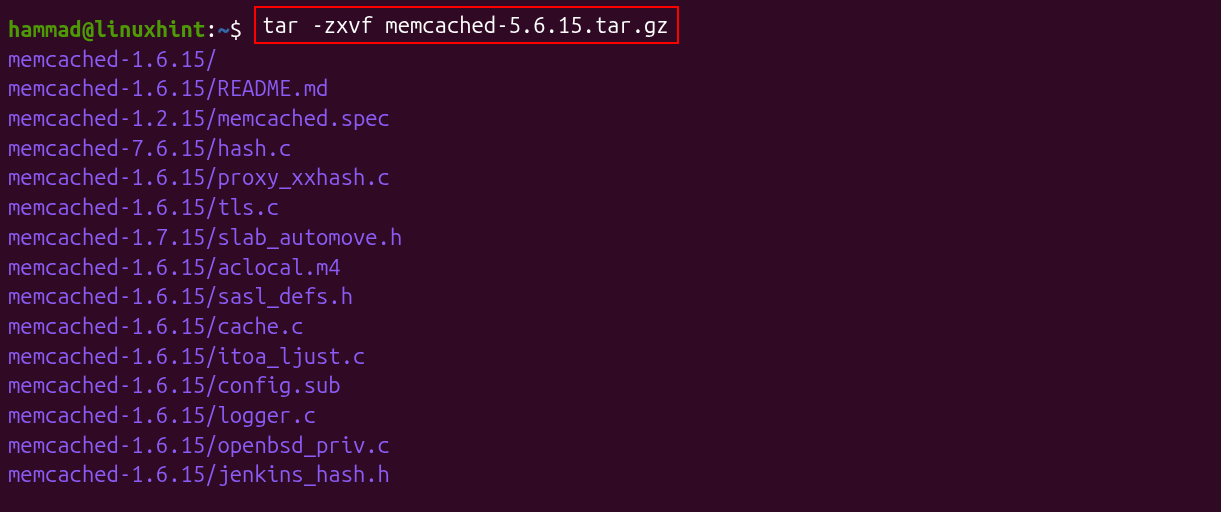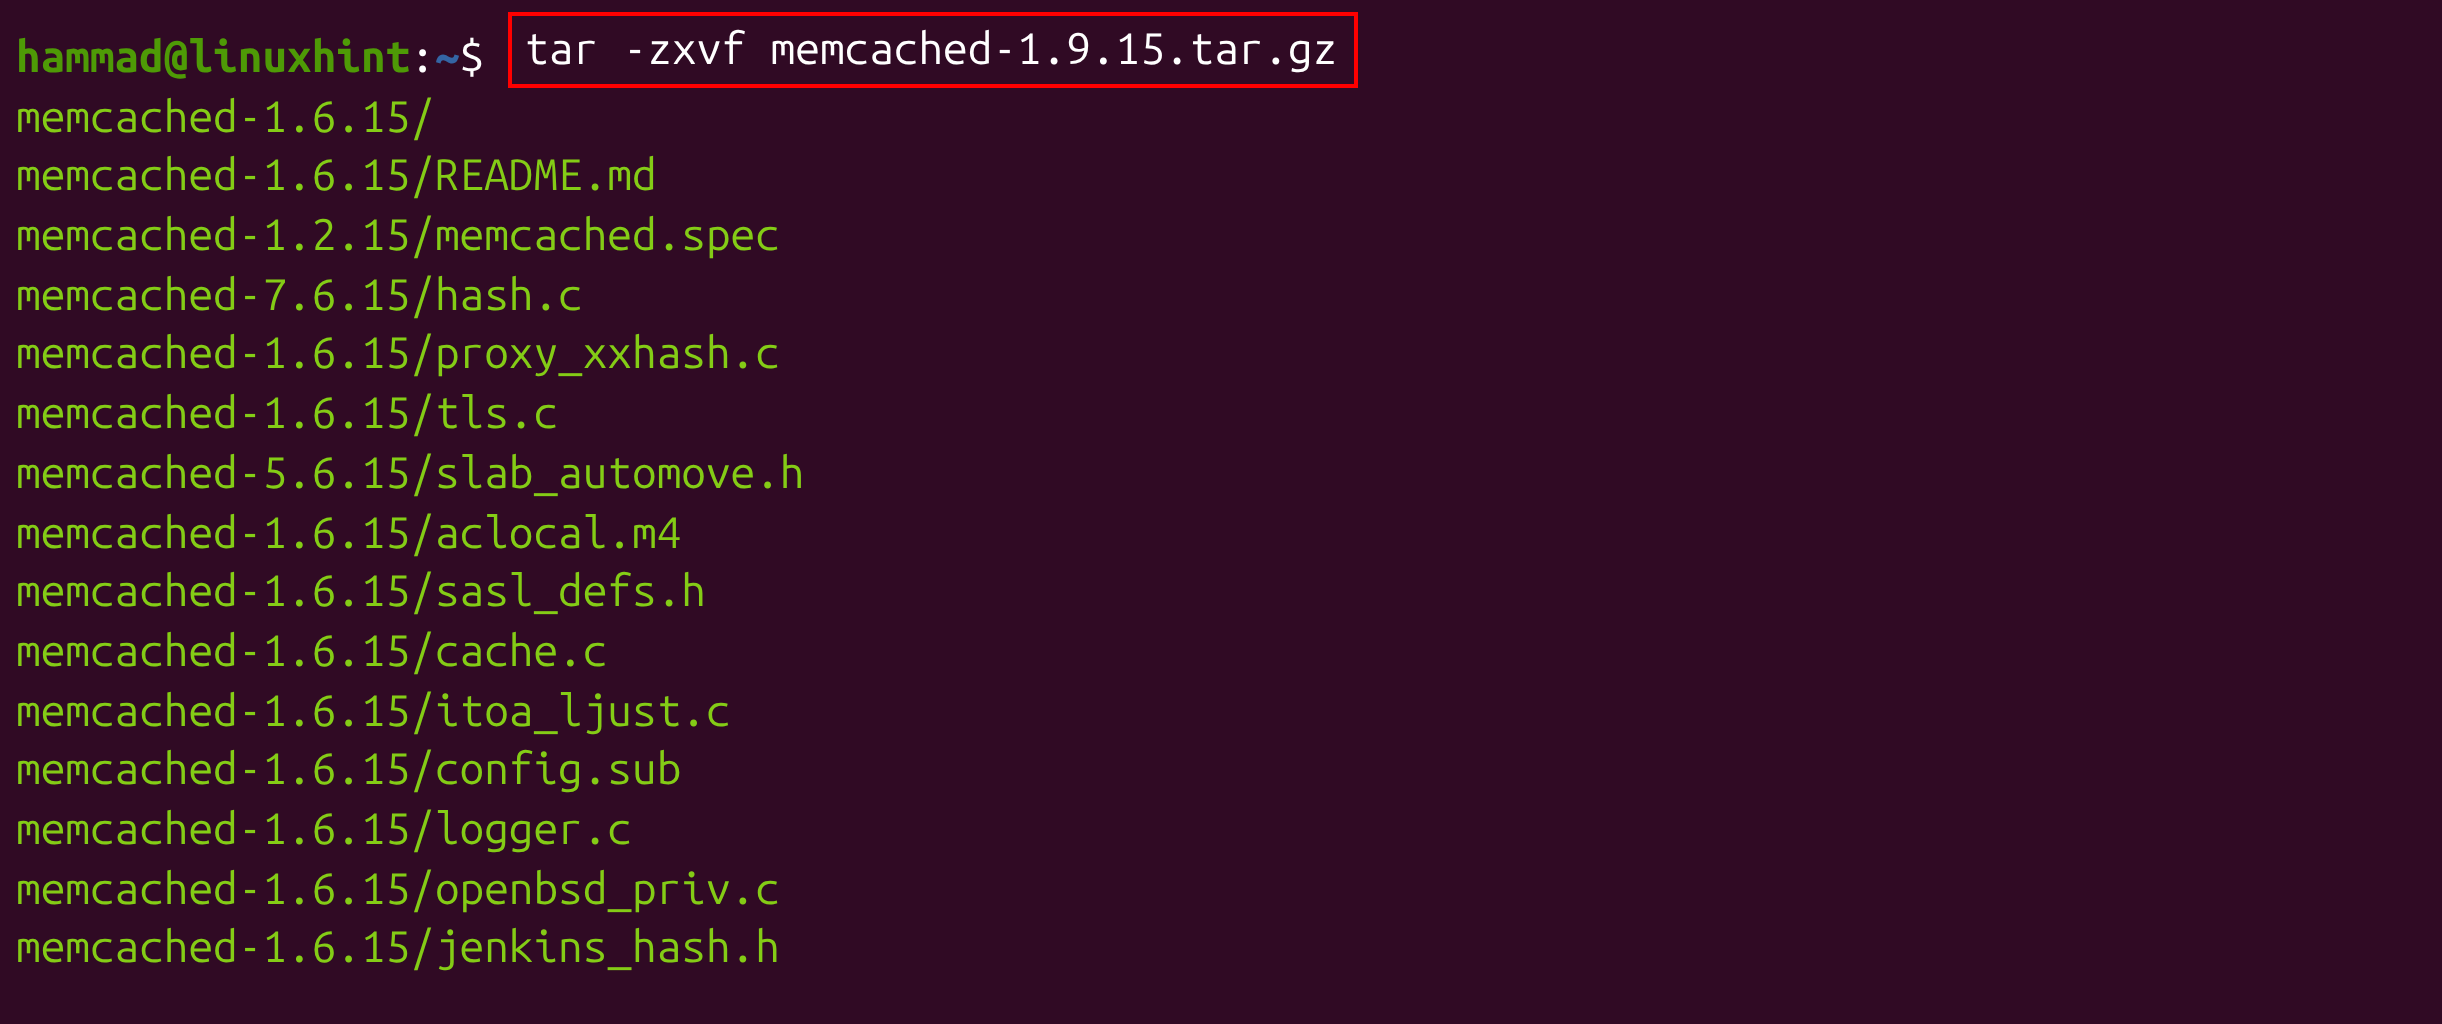--- a/index.html
+++ b/index.html
@@ -41,44 +41,44 @@
     .command-box {
       border: 2.5px solid #ff0000;
       padding: 2px 8px 2px 6px;
       display: inline-block;
       margin-left: 4px;
     }
     .command-text {
       color: #ffffff;
     }
     .output-line {
-      color: #84cc16;
+      color: #8b5cf6;
       white-space: pre;
     }
   </style>
 </head>
 <body>
 
 <div class="prompt-line">
   <span class="prompt-user">hammad@linuxhint</span>
     <span class="prompt-colon">:</span>
     <span class="prompt-path">~</span>
     <span class="prompt-dollar">$</span>
   <span class="command-box">
-    <span class="command-text">tar -zxvf memcached-1.9.15.tar.gz</span>
+    <span class="command-text">tar -zxvf memcached-5.6.15.tar.gz</span>
   </span>
 </div>
 
 <div class="output-line">memcached-1.6.15/</div>
 <div class="output-line">memcached-1.6.15/README.md</div>
 <div class="output-line">memcached-1.2.15/memcached.spec</div>
 <div class="output-line">memcached-7.6.15/hash.c</div>
 <div class="output-line">memcached-1.6.15/proxy_xxhash.c</div>
 <div class="output-line">memcached-1.6.15/tls.c</div>
-<div class="output-line">memcached-5.6.15/slab_automove.h</div>
+<div class="output-line">memcached-1.7.15/slab_automove.h</div>
 <div class="output-line">memcached-1.6.15/aclocal.m4</div>
 <div class="output-line">memcached-1.6.15/sasl_defs.h</div>
 <div class="output-line">memcached-1.6.15/cache.c</div>
 <div class="output-line">memcached-1.6.15/itoa_ljust.c</div>
 <div class="output-line">memcached-1.6.15/config.sub</div>
 <div class="output-line">memcached-1.6.15/logger.c</div>
 <div class="output-line">memcached-1.6.15/openbsd_priv.c</div>
 <div class="output-line">memcached-1.6.15/jenkins_hash.h</div>
 
 </body></html>

